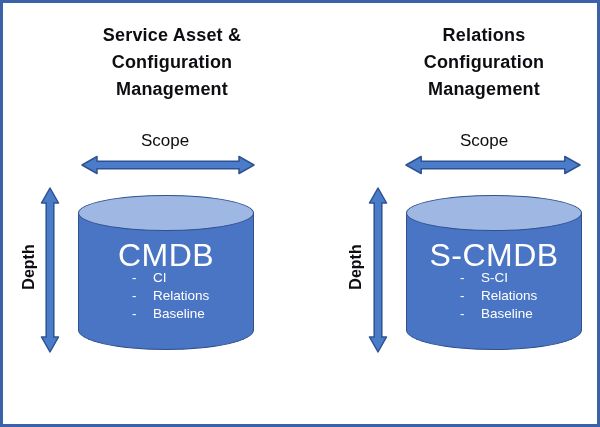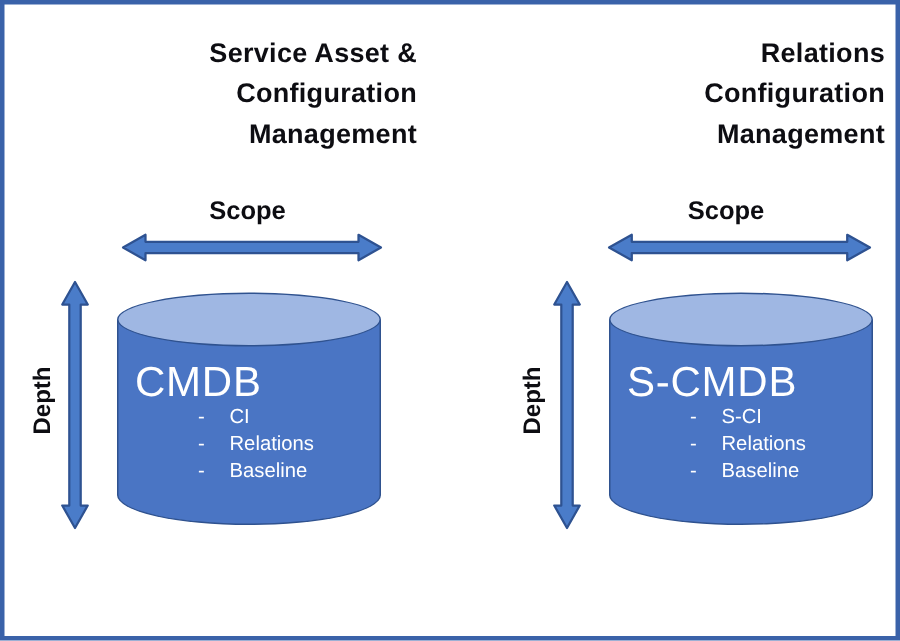--- a/index.html
+++ b/index.html
@@ -10,32 +10,32 @@
   }
   .canvas {
     position:relative;
     width:600px; height:427px;
     background:var(--background,#fff);
     border:3px solid var(--frame-border,#3a62a9);
     overflow:hidden;
   }
   .title {
     position:absolute; top:19px; width:212px;
-    text-align:right;
+    text-align:center;
     font-size:18px; font-weight:700; line-height:27px;
     color:var(--title-text,#0d0d12);
     letter-spacing:.2px;
   }
   .title.left { left:63px; }
   .title.right { left:375px; }
 
   .scope-label {
     position:absolute; top:128px; width:212px;
     text-align:center;
-    font-size:17px; font-weight:700;
+    font-size:17px; font-weight:400;
     color:var(--title-text,#0d0d12);
   }
   .scope-label.left { left:56px; }
   .scope-label.right { left:375px; }
 
   .scope-arrow { position:absolute; top:152px; height:20px; }
   .scope-arrow.left  { left:78px;  width:174px; }
   .scope-arrow.right { left:402px; width:176px; }
 
   .depth-arrow { position:absolute; top:184px; width:20px; height:166px; }
@@ -71,23 +71,23 @@
     border-radius:0 0 88px 88px / 0 0 20px 20px;
   }
   .cyl-top {
     position:absolute; left:0; right:0; top:0; height:36px;
     background:var(--cylinder-top,#9fb7e3);
     border:1.6px solid var(--cylinder-stroke,#2f528f);
     border-radius:50%;
   }
   .cyl-content { position:absolute; left:0; right:0; top:0; z-index:2; }
   .cyl-name {
-    position:absolute; top:46px; left:12px; right:0;
-    text-align:left;
-    font-size:28px; font-weight:400; line-height:28px;
+    position:absolute; top:46px; left:0; right:0;
+    text-align:center;
+    font-size:32px; font-weight:400; line-height:28px;
     color:var(--cylinder-text,#fff);
     letter-spacing:.5px;
   }
   .cyl-list { position:absolute; top:74px; left:0; right:0; }
   .cyl-item {
     display:flex; gap:13px;
     padding-left:54px;
     font-size:13.5px; line-height:18px;
     color:var(--cylinder-text,#fff);
   }

